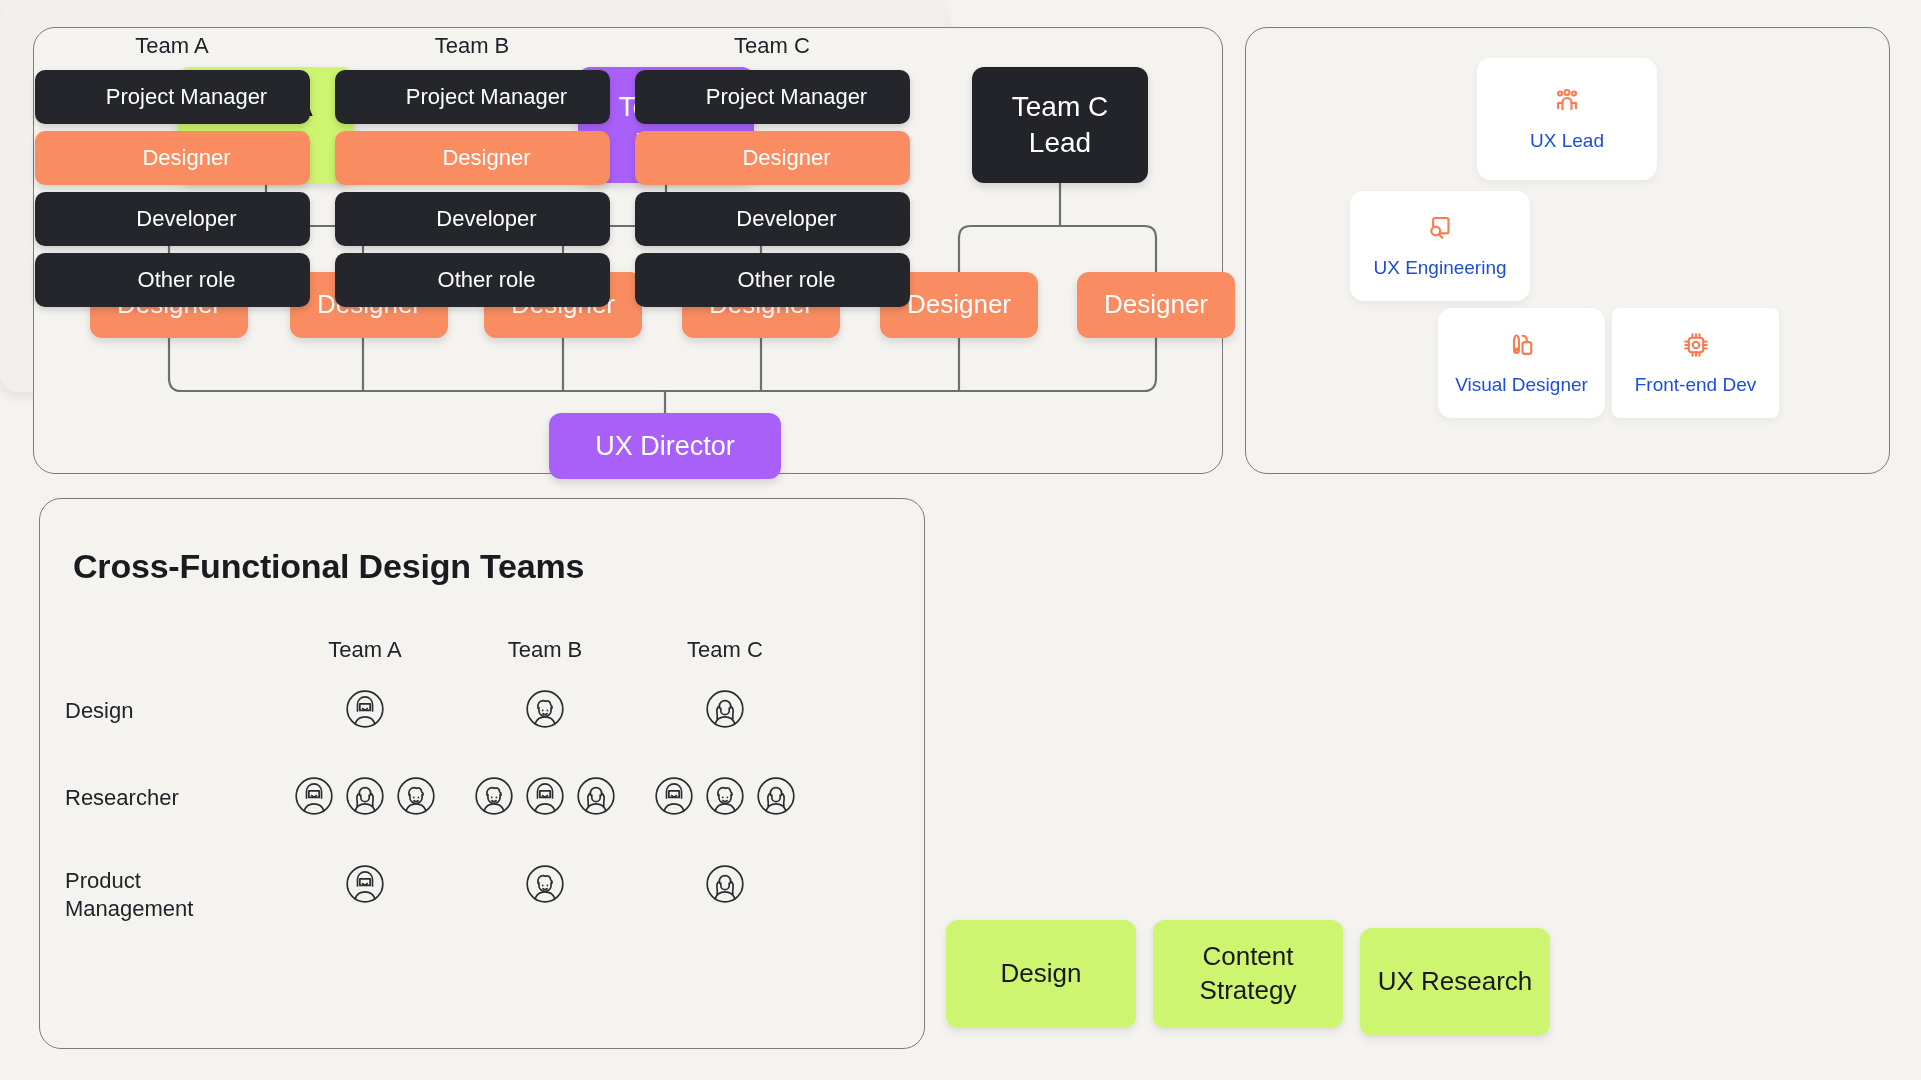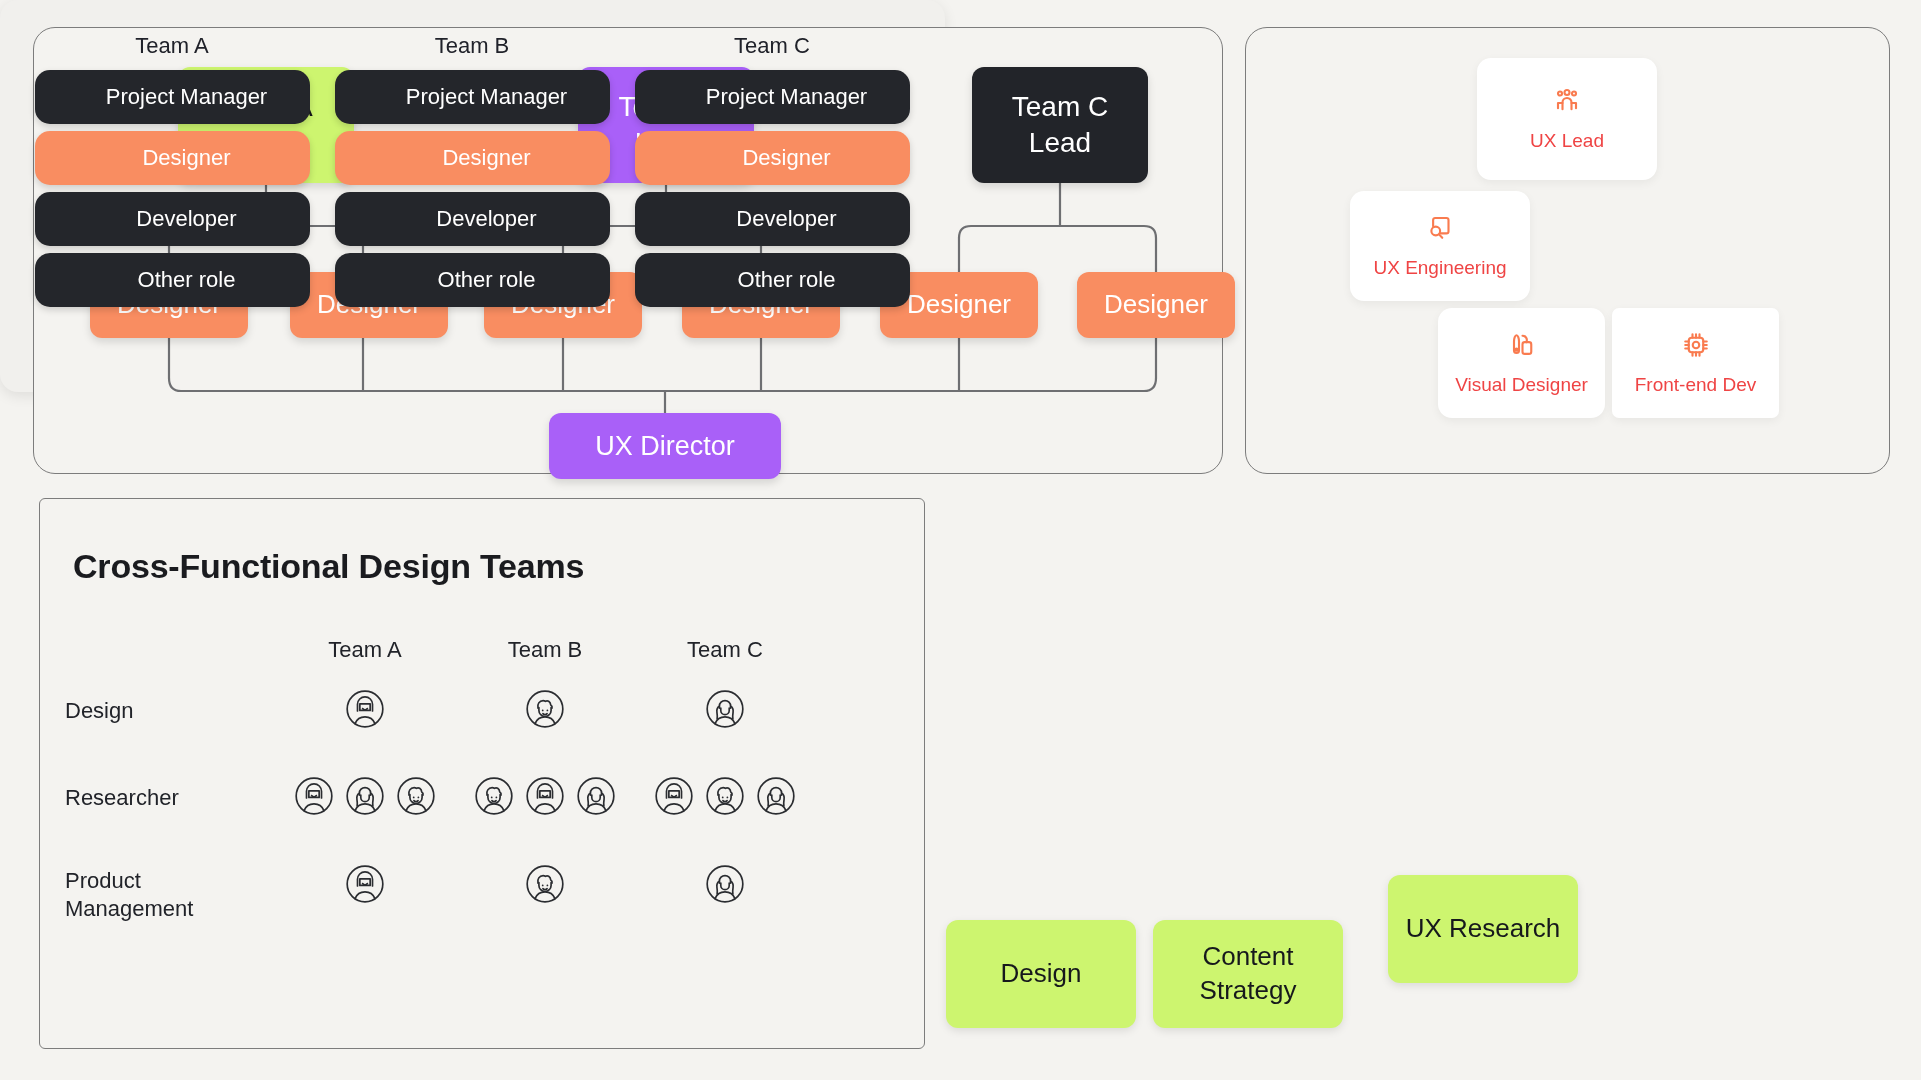--- a/index.html
+++ b/index.html
@@ -92,35 +92,35 @@
     box-shadow: 0 3px 10px rgba(0,0,0,0.055);
     display: flex;
     flex-direction: column;
     align-items: center;
     justify-content: center;
     gap: 14px;
     padding: 10px 12px;
   }
   .role-card .rc-label {
     font-size: 19px;
-    color: #ef4444;
+    color: #1d4ed8;
     white-space: nowrap;
   }
   .role-card .rc-icon { width: 30px; height: 30px; color: #f97b4f; }
   .role-card .rc-icon svg { width: 100%; height: 100%; display: block; }
 
   #rc-0 { left: 231px; top: 30px;  width: 180px; height: 122px; }
   #rc-1 { left: 104px; top: 163px; width: 180px; height: 110px; }
   #rc-2 { left: 290px; top: 163px; width: 182px; height: 110px; }
   #rc-3 { left: 18px;  top: 280px; width: 167px; height: 110px; }
   #rc-4 { left: 192px; top: 280px; width: 167px; height: 110px; }
   #rc-5 { left: 366px; top: 280px; width: 167px; height: 110px; border-radius: 7px; }
 
   
-  #panel-matrix { left: 39px; top: 498px; width: 886px; height: 551px; border-radius: 6px; }
+  #panel-matrix { left: 39px; top: 498px; width: 886px; height: 551px; }
 
   #matrix-title {
     position: absolute;
     left: 33px; top: 48px;
     font-size: 34px;
     font-weight: bold;
     color: #1a1b1f;
     letter-spacing: -0.2px;
   }
 
@@ -163,21 +163,21 @@
     top: 33px;
     font-size: 22px;
     color: #20222a;
     transform: translateX(-50%);
     white-space: nowrap;
   }
   .tm-chip {
     position: absolute;
     width: 275px;
     height: 54px;
-    border-radius: 15px;
+    border-radius: 10px;
     display: flex;
     align-items: center;
     justify-content: center;
     font-size: 22px;
     color: #ffffff;
     box-shadow: 0 3px 7px rgba(0,0,0,0.16);
     padding-left: 28px;
   }
   .tm-chip.dark { background: #24262b; }
   .tm-chip.orange { background: #f98d61; }
@@ -192,21 +192,21 @@
     align-items: center;
     justify-content: center;
     text-align: center;
     font-size: 26px;
     line-height: 1.3;
     white-space: pre-line;
     box-shadow: 0 3px 9px rgba(0,0,0,0.1);
   }
   #sk-0 { left: 946px;  top: 920px; width: 190px; height: 108px; }
   #sk-1 { left: 1153px; top: 920px; width: 190px; height: 108px; }
-  #sk-2 { left: 1360px; top: 875px; width: 190px; height: 108px; margin-left: 28px; }
+  #sk-2 { left: 1360px; top: 928px; width: 190px; height: 108px; }
   #sk-3 { left: 1567px; top: 920px; width: 190px; height: 108px; }
 </style>
 </head>
 <body>
 
 <div class="canvas">
 
   <div class="panel" id="panel-org">
 
     <svg id="org-lines" viewBox="0 0 1190 447" fill="none">

